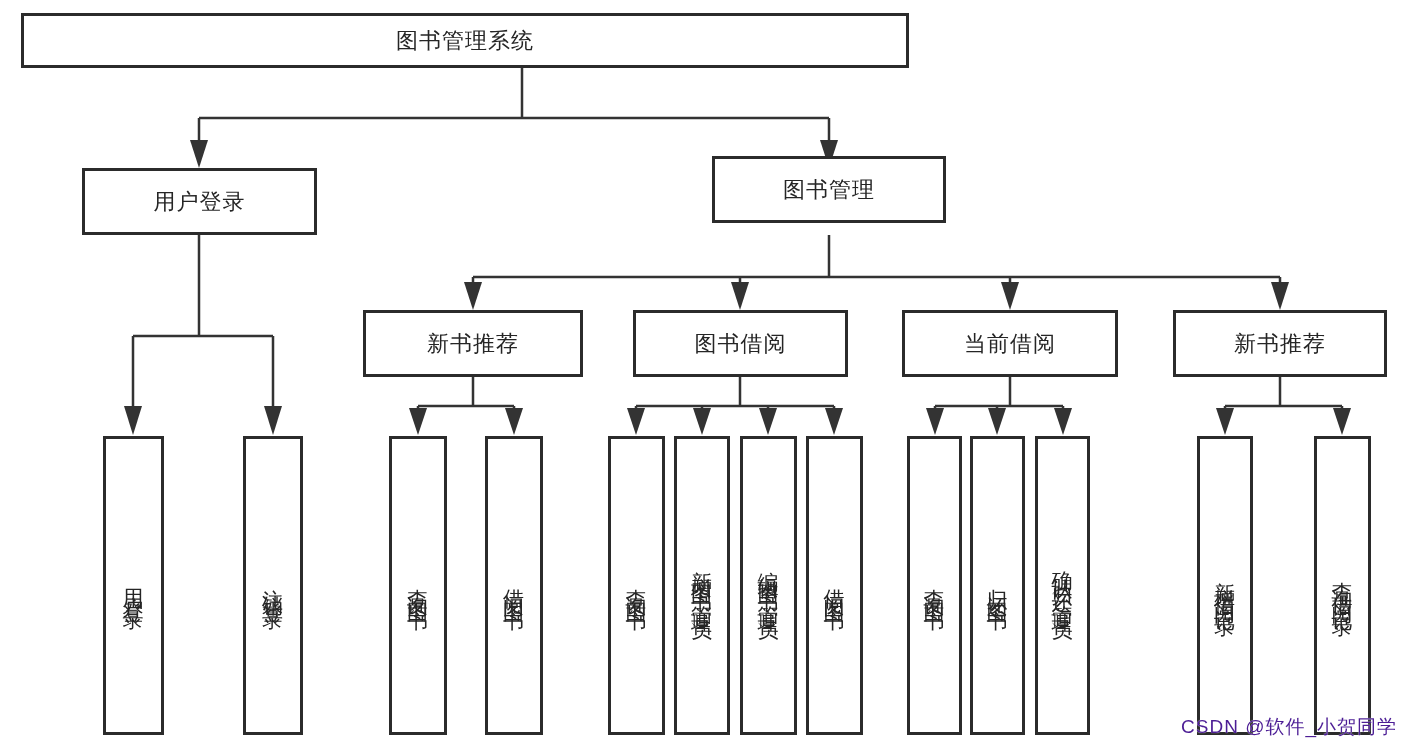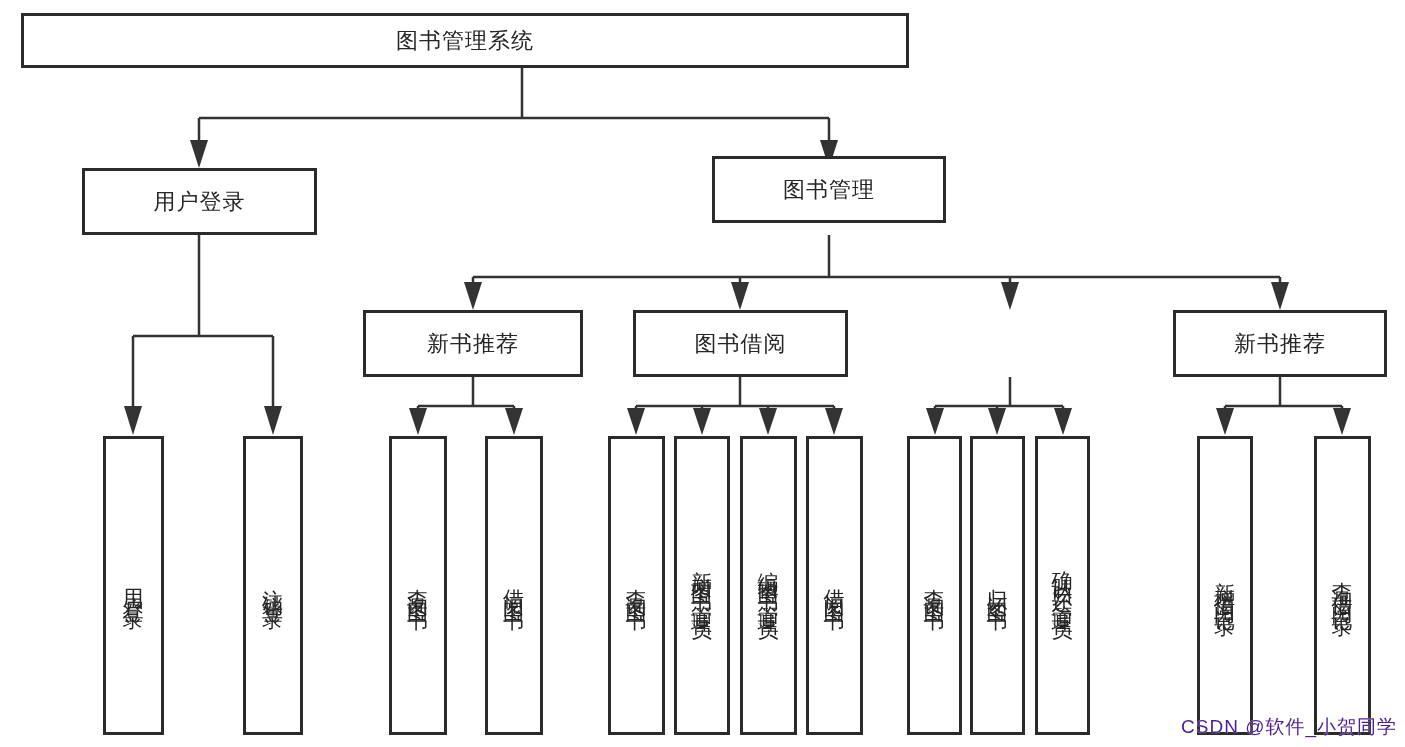--- a/index.html
+++ b/index.html
@@ -103,20 +103,23 @@
   <div class="node h-node" style="left:712px; top:156px; width:234px; height:67px;">
     <span>图书管理</span>
   </div>
 
   <div class="node h-node" style="left:363px; top:310px; width:220px; height:67px;">
     <span>新书推荐</span>
   </div>
   <div class="node h-node" style="left:633px; top:310px; width:215px; height:67px;">
     <span>图书借阅</span>
   </div>
+  <div class="node h-node" style="left:902px; top:310px; width:216px; height:67px;">
+    <span>当前借阅</span>
+  </div>
   <div class="node h-node" style="left:1173px; top:310px; width:214px; height:67px;">
     <span>新书推荐</span>
   </div>
 
   <div class="node v-node" style="left:103px; top:436px; width:61px; height:299px;">
     <span>用户登录</span>
   </div>
   <div class="node v-node" style="left:243px; top:436px; width:60px; height:299px;">
     <span>注销登录</span>
   </div>

